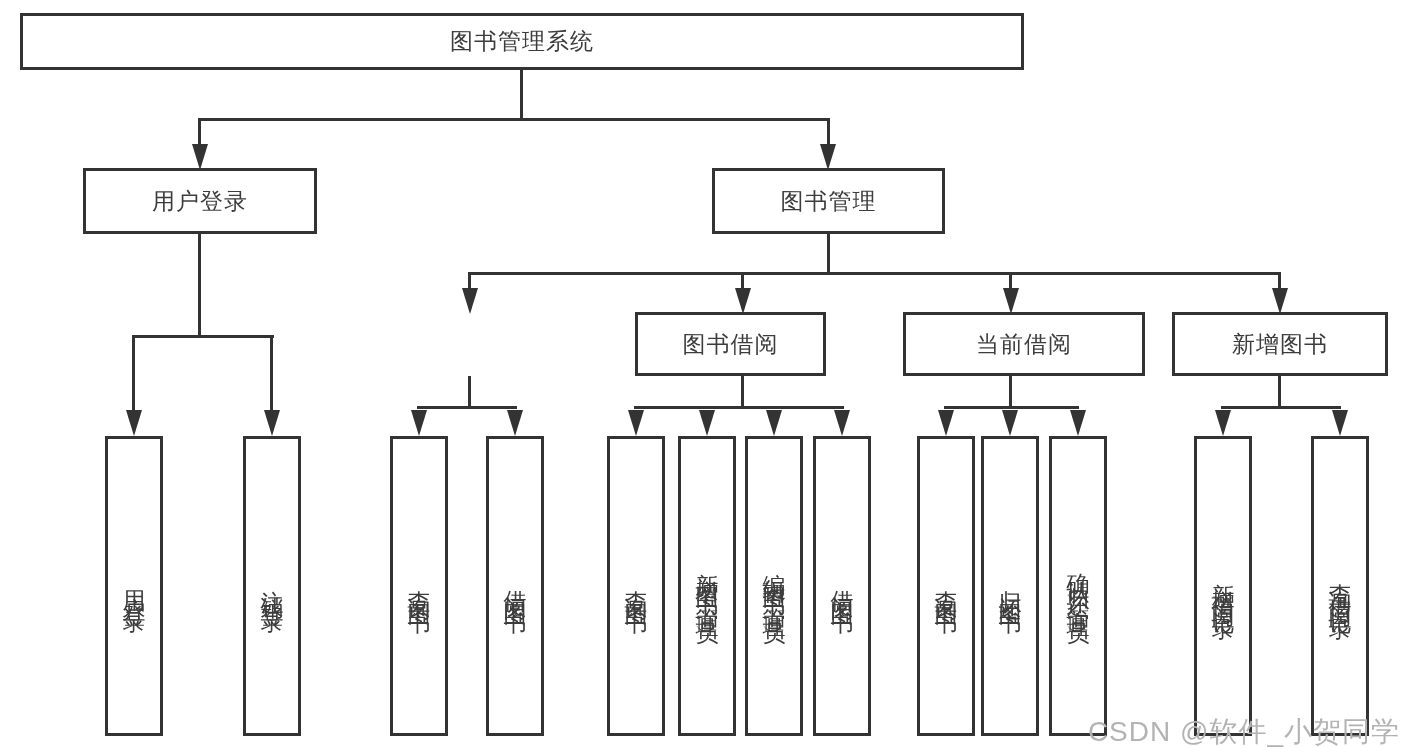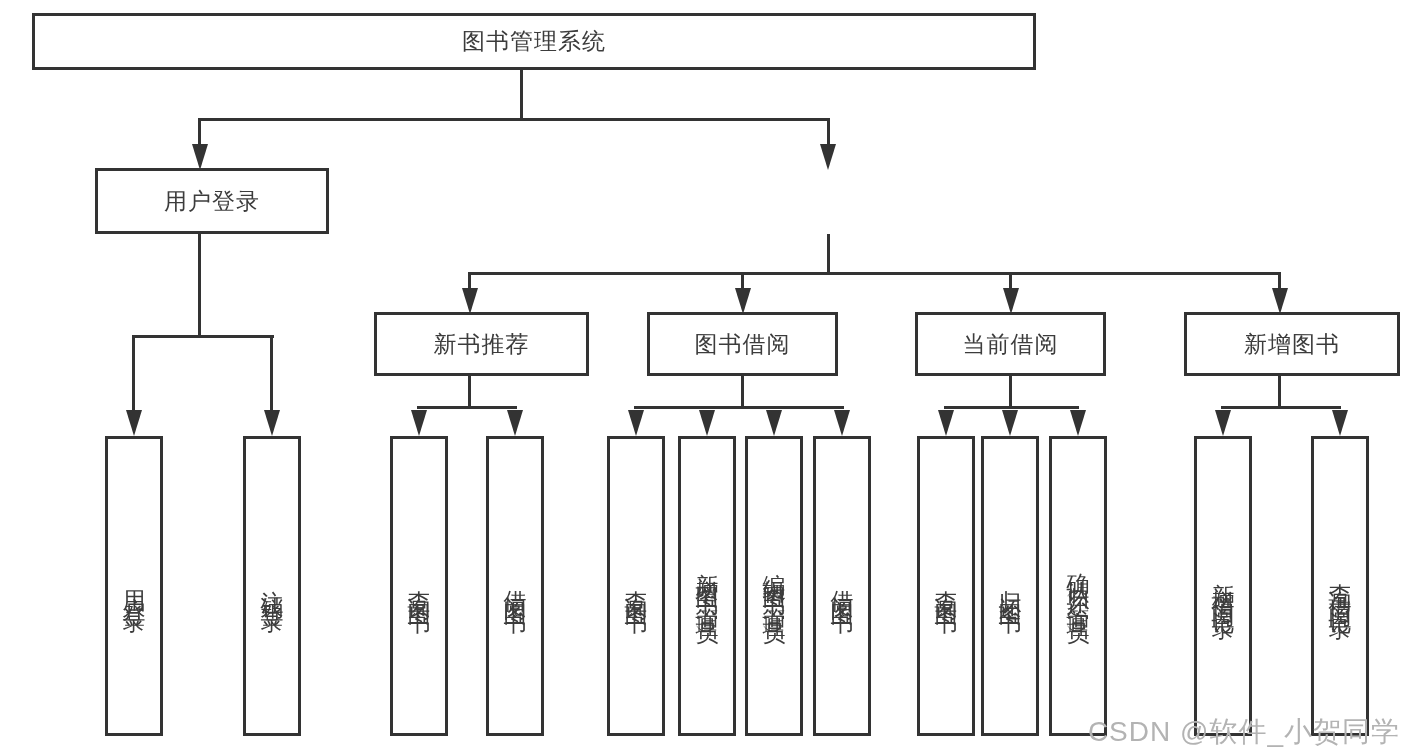--- a/index.html
+++ b/index.html
@@ -19,21 +19,20 @@
   }
   
   .box{
     position:absolute;
     border:3px solid var(--line);
     background:#fff;
     display:flex;align-items:center;justify-content:center;
     font-size:23px;color:var(--text);
     letter-spacing:1px;
     z-index:2;
-    margin-left:12px;
   }
   
   .leaf{
     position:absolute;
     top:436px;height:300px;width:58px;
     border:3px solid var(--line);
     background:#fff;
     display:flex;align-items:center;justify-content:center;
     z-index:2;
   }
@@ -72,42 +71,42 @@
   <div class="box" style="left:20px;top:13px;width:1004px;height:57px">图书管理系统</div>
 
   <div class="vl" style="left:520px;top:70px;height:51px"></div>
   <div class="hl" style="left:198px;top:118px;width:632px"></div>
   <div class="vl" style="left:198px;top:121px;height:26px"></div>
   <div class="arr" style="left:192px;top:144px"></div>
   <div class="vl" style="left:827px;top:121px;height:26px"></div>
   <div class="arr" style="left:820px;top:144px"></div>
 
   <div class="box" style="left:83px;top:168px;width:234px;height:66px">用户登录</div>
+  <div class="box" style="left:712px;top:168px;width:233px;height:66px">图书管理</div>
 
   <div class="vl" style="left:198px;top:234px;height:104px"></div>
   <div class="hl" style="left:132px;top:335px;width:142px"></div>
   <div class="vl" style="left:132px;top:338px;height:74px"></div>
   <div class="arr" style="left:126px;top:410px"></div>
   <div class="vl" style="left:270px;top:338px;height:74px"></div>
   <div class="arr" style="left:264px;top:410px"></div>
 
   <div class="vl" style="left:827px;top:234px;height:41px"></div>
   <div class="hl" style="left:468px;top:272px;width:813px"></div>
   <div class="vl" style="left:468px;top:275px;height:15px"></div>
   <div class="arr" style="left:462px;top:288px"></div>
   <div class="vl" style="left:741px;top:275px;height:15px"></div>
   <div class="arr" style="left:735px;top:288px"></div>
   <div class="vl" style="left:1009px;top:275px;height:15px"></div>
   <div class="arr" style="left:1003px;top:288px"></div>
   <div class="vl" style="left:1278px;top:275px;height:15px"></div>
   <div class="arr" style="left:1272px;top:288px"></div>
 
-  <div class="box" style="left:362px;top:312px;width:215px;height:64px">新书推荐</div>
   <div class="box" style="left:635px;top:312px;width:191px;height:64px">图书借阅</div>
-  <div class="box" style="left:903px;top:312px;width:191px;height:64px">当前借阅</div>
+  <div class="box" style="left:903px;top:312px;width:242px;height:64px">当前借阅</div>
   <div class="box" style="left:1172px;top:312px;width:216px;height:64px">新增图书</div>
 
   <div class="vl" style="left:468px;top:376px;height:33px"></div>
   <div class="hl" style="left:417px;top:406px;width:100px"></div>
   <div class="arr" style="left:411px;top:410px"></div>
   <div class="arr" style="left:507px;top:410px"></div>
 
   <div class="vl" style="left:741px;top:376px;height:33px"></div>
   <div class="hl" style="left:634px;top:406px;width:210px"></div>
   <div class="arr" style="left:628px;top:410px"></div>

